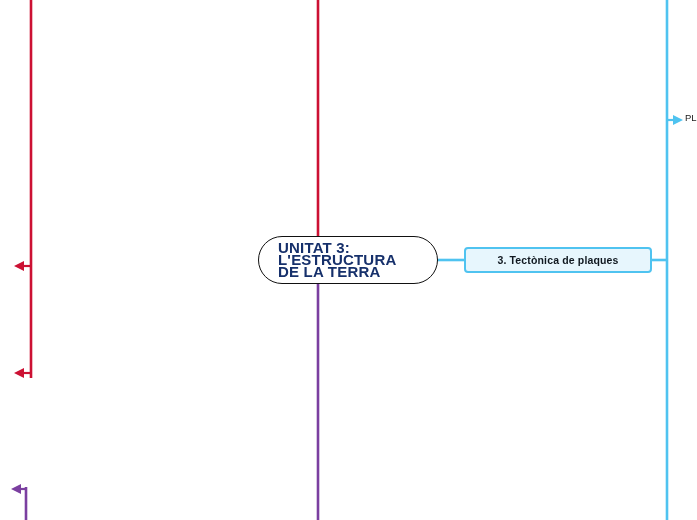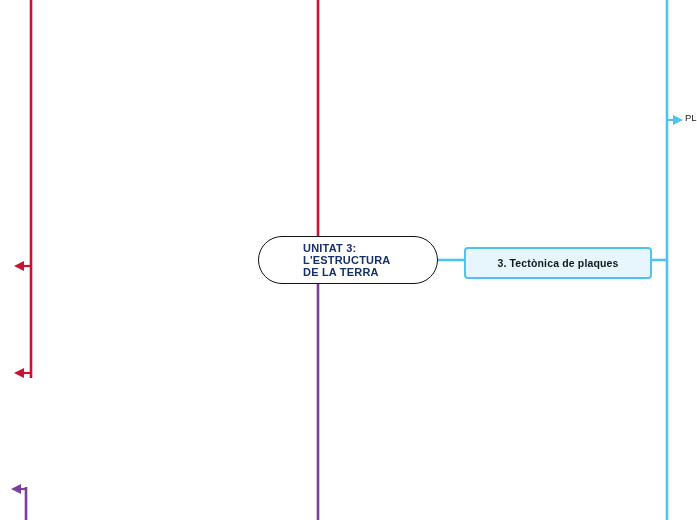--- a/index.html
+++ b/index.html
@@ -32,36 +32,36 @@
     height: 48px;
     box-sizing: border-box;
     border: 1.6px solid #111111;
     border-radius: 24px;
     background: #ffffff;
     display: flex;
     align-items: center;
     z-index: 5;
   }
   .root-label {
-    padding-left: 44px;
+    padding-left: 19px;
     color: #16306b;
-    font-size: 11px;
+    font-size: 15px;
     font-weight: bold;
     line-height: 12.2px;
     letter-spacing: 0.2px;
     white-space: pre-line;
   }
 
   
   .topic-node {
     position: absolute;
     left: 464px;
     top: 247px;
     width: 188px;
-    height: 32px;
+    height: 26px;
     box-sizing: border-box;
     border: 2px solid #4fc3f0;
     border-radius: 4px;
     background: #e7f6fd;
     display: flex;
     align-items: center;
     justify-content: center;
     z-index: 5;
   }
   .topic-label {

